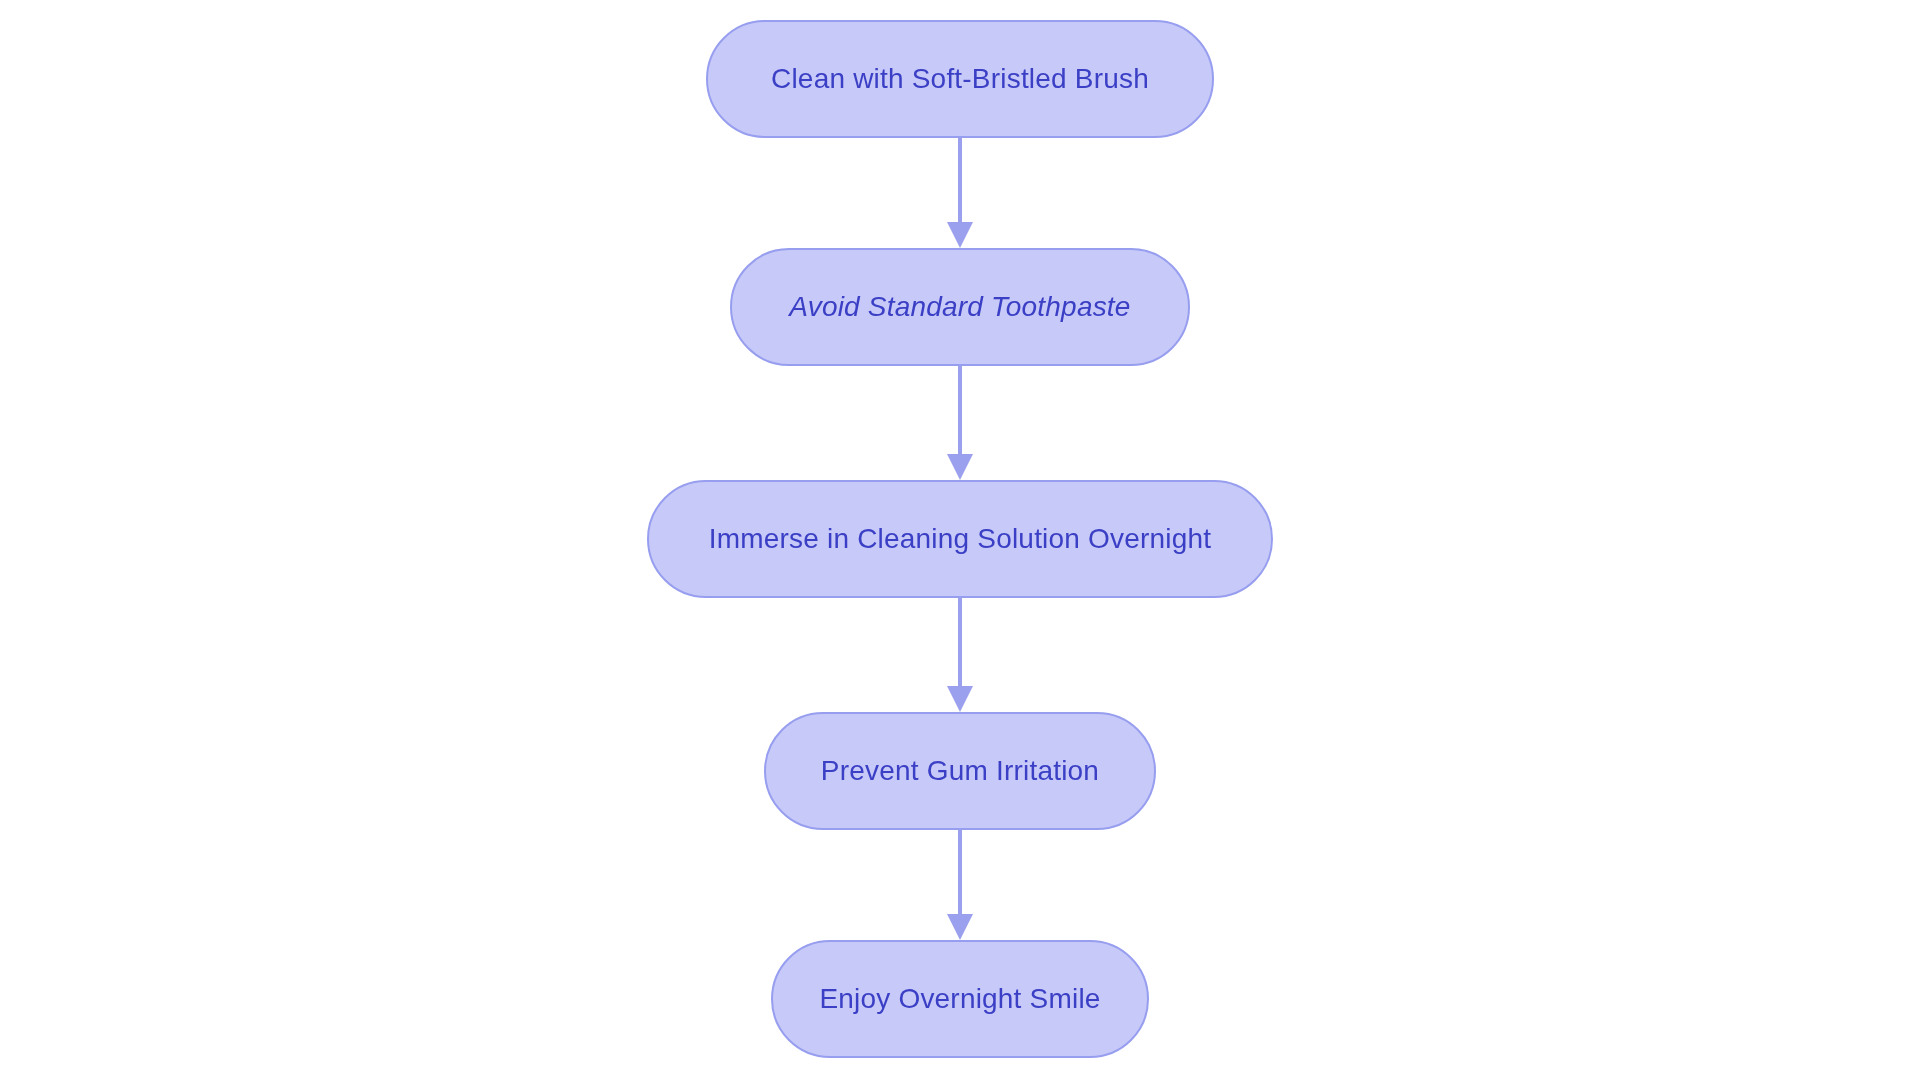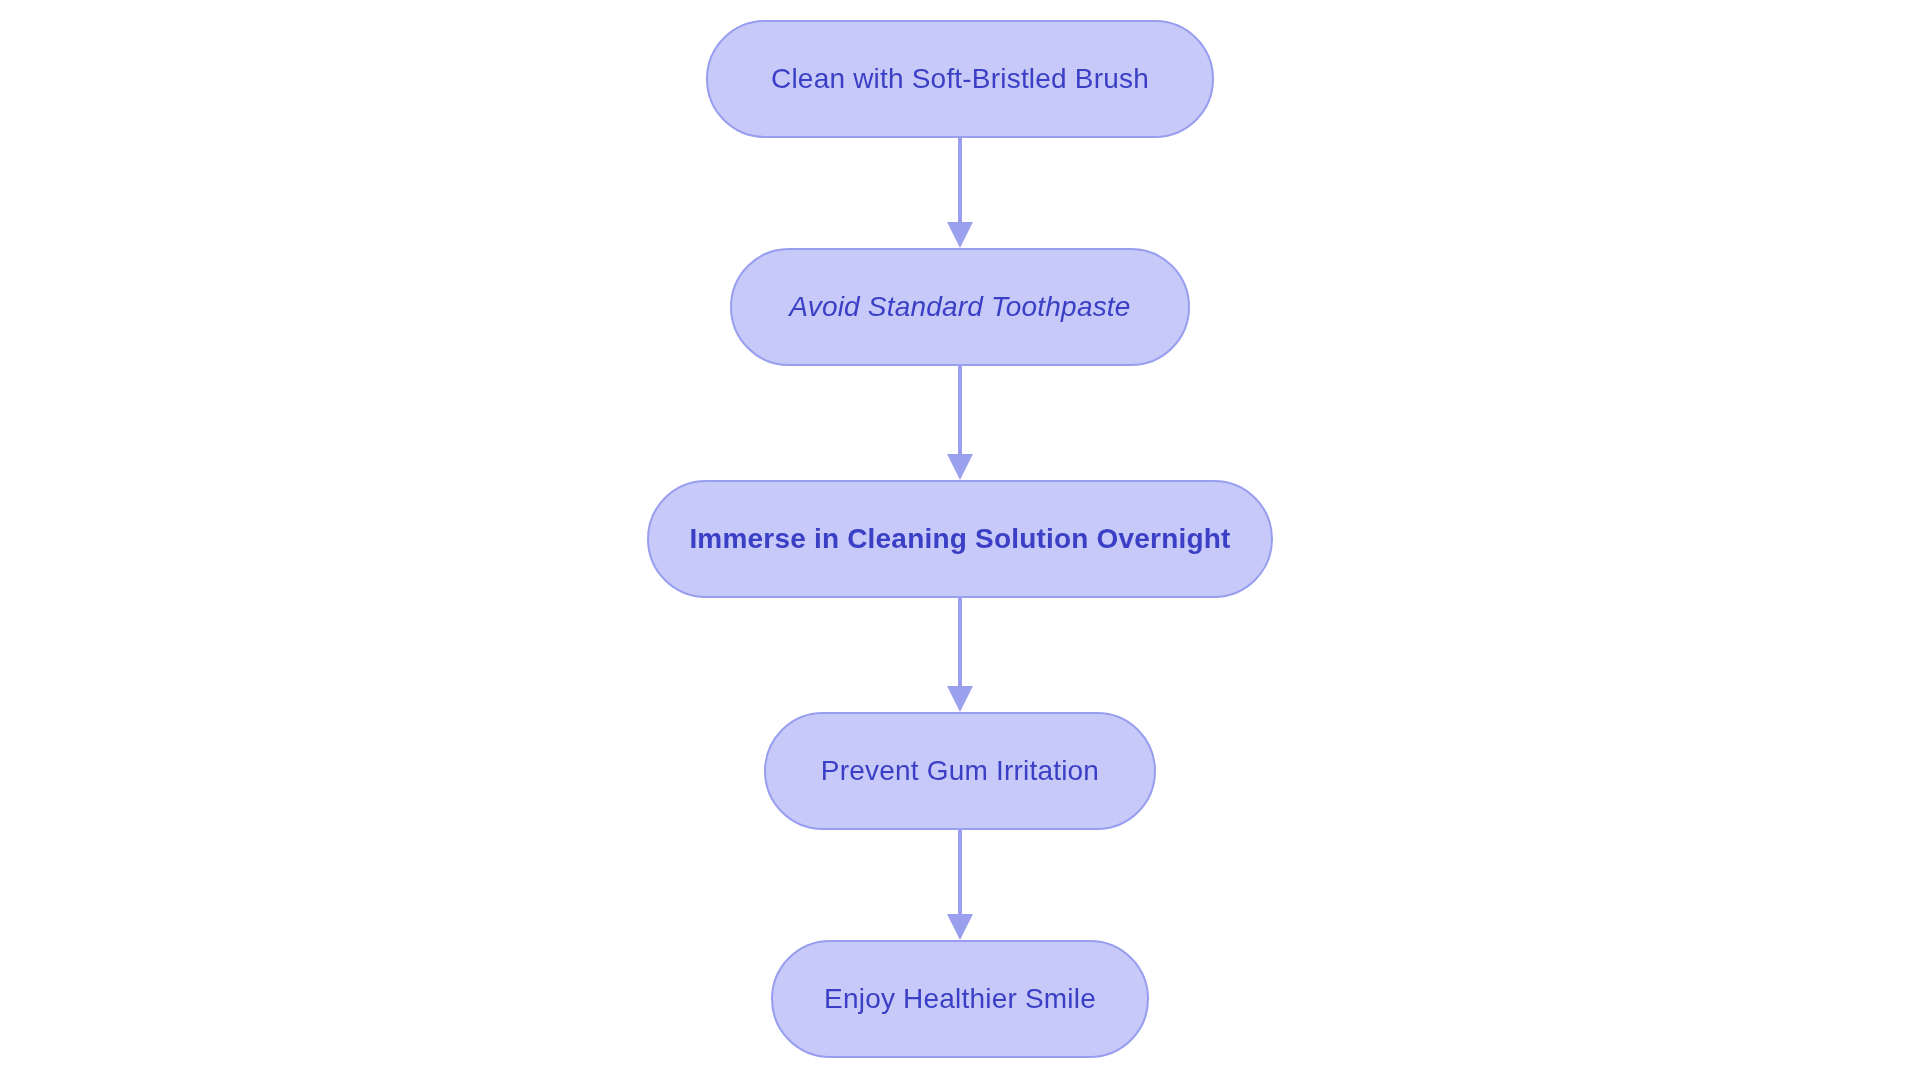--- a/index.html
+++ b/index.html
@@ -26,21 +26,21 @@
     align-items: center;
     justify-content: center;
     text-align: center;
     color: var(--text-color, #3a3fc5);
     font-size: 28px;
     letter-spacing: 0.2px;
     white-space: nowrap;
   }
   .n1 { top: 20px;  left: 706px; width: 508px; }
   .n2 { top: 248px; left: 730px; width: 460px; font-style: italic; }
-  .n3 { top: 480px; left: 647px; width: 626px; font-weight: bold; }
+  .n3 { top: 480px; left: 647px; width: 626px; }
   .n4 { top: 712px; left: 764px; width: 392px; align-items: center; }
   .n5 { top: 940px; left: 771px; width: 378px; }
 
   .flow-arrow {
     position: absolute;
     left: 947px;
     width: 26px;
     display: flex;
     flex-direction: column;
     align-items: center;
@@ -97,16 +97,16 @@
   <div class="flow-node n4">
     <span>Prevent Gum Irritation</span>
   </div>
 
   <div class="flow-arrow a4">
     <div class="arrow-shaft"></div>
     <div class="arrow-head"></div>
   </div>
 
   <div class="flow-node n5">
-    <span>Enjoy Healthier Smile</span>
+    <span>Enjoy Overnight Smile</span>
   </div>
 
 </div>
 
 </body></html>

